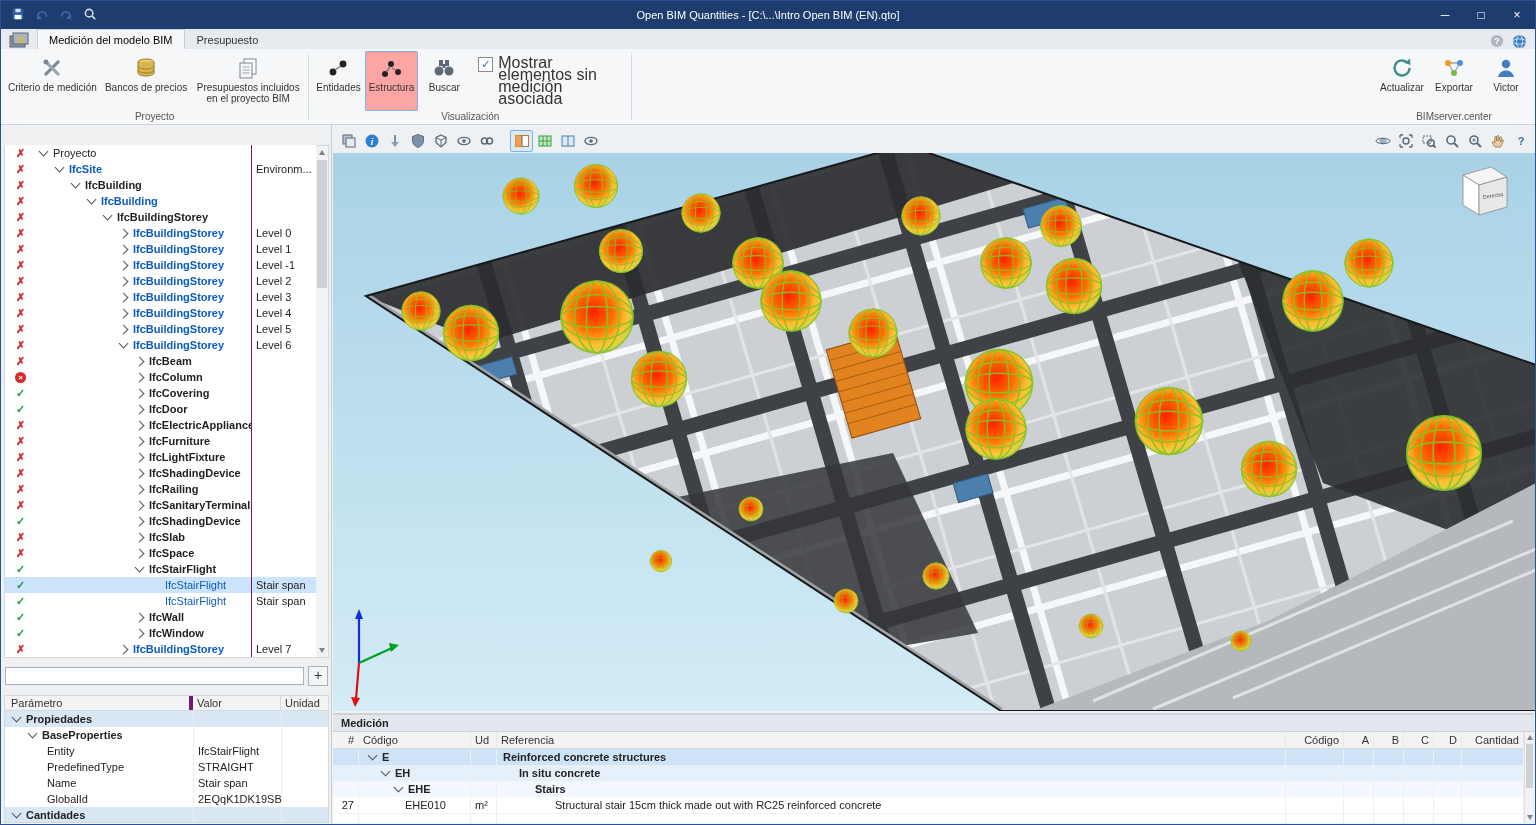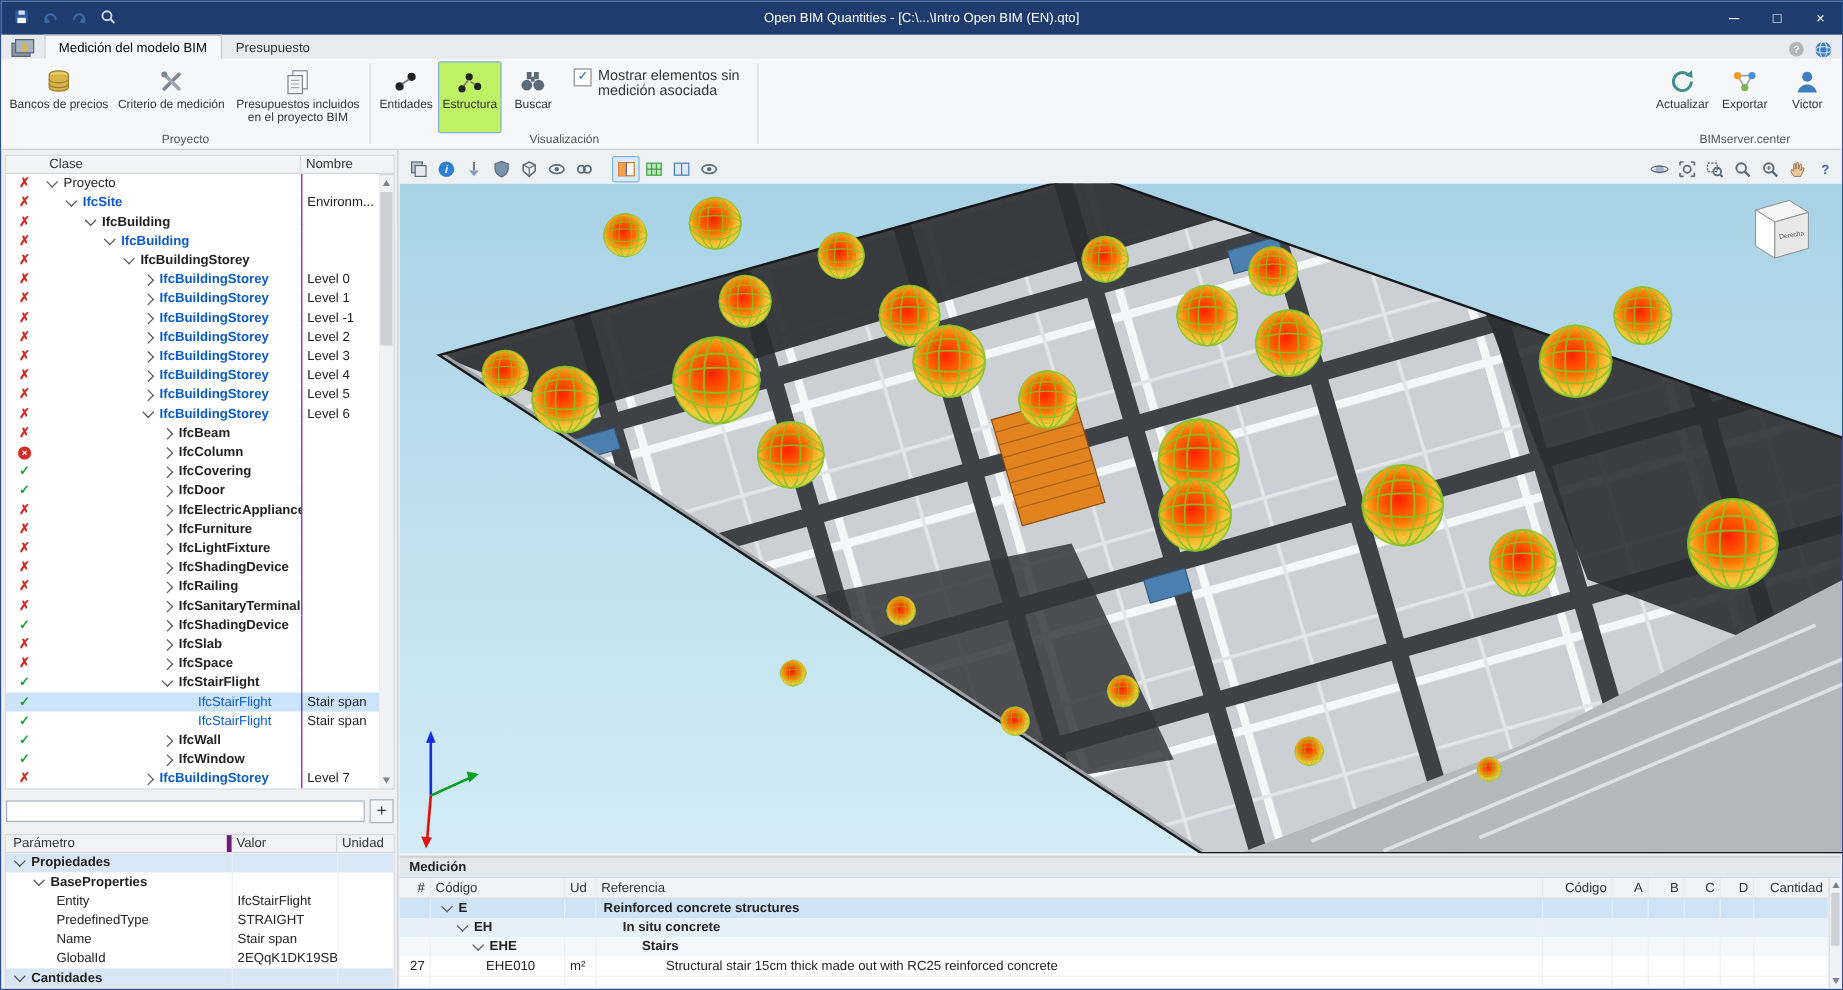--- a/index.html
+++ b/index.html
@@ -23,26 +23,26 @@
   .tabrow-right .ticon{width:16px;height:16px;display:flex;align-items:center;justify-content:center}
 
   
   .ribbonwrap{position:absolute;top:48px;left:0;right:0;height:75px;background:#f6f7f8;border-bottom:1px solid #cfd3d7;display:flex;align-items:stretch}
   .rgroup{display:flex;flex-direction:column}
   .rgroup .btns{flex:1;display:flex;align-items:stretch;padding:2px 3px 0}
   .rgroup .glabel{height:13px;text-align:center;font-size:10px;color:#555;line-height:12px}
   .rsep{width:1px;background:#d9dcdf;margin:4px 0}
   .rgroup.right{margin-left:auto}
   .rbtn{min-width:44px;max-width:106px;display:flex;flex-direction:column;align-items:center;justify-content:flex-start;padding:2px 3px;border:1px solid transparent;border-radius:2px}
-  .rbtn.selected{background:#bef264;border-color:#7fb2e0}
+  .rbtn.selected{background:#fca5a5;border-color:#7fb2e0}
   .rbtn .ric{height:28px;display:flex;align-items:center;justify-content:center}
   .rbtn .rlab{font-size:10px;line-height:11px;text-align:center;color:#333}
   .chkblock{display:flex;align-items:flex-start;padding:6px 8px 0;gap:5px}
   .chk{width:13px;height:13px;background:#fff;border:1px solid #8a8a8a;color:#2a6fb8;font-size:11px;line-height:12px;text-align:center;flex:none}
-  .chklabel{font-size:12px;line-height:12px;color:#333;width:122px}
+  .chklabel{font-size:16px;line-height:12px;color:#333;width:122px}
 
   
   .leftpanel{position:absolute;left:1px;top:124px;width:330px;bottom:1px;background:#eef0f2;border-right:1px solid #c8ccd0;box-sizing:border-box}
   .tree-header{position:absolute;top:4px;left:2px;right:2px;height:16px;display:flex;background:#f2f3f4;border:1px solid #d6d9dc;box-sizing:border-box;color:#333}
   .th-clase{width:246px;padding-left:36px;border-right:1px solid #d6d9dc;line-height:14px;box-sizing:border-box}
   .th-nombre{flex:1;padding-left:4px;line-height:14px}
   .tree-body{position:absolute;top:20px;left:2px;width:313px;height:513px;background:#fff;border:1px solid #d6d9dc;border-top:none;overflow:hidden;box-sizing:border-box}
   .trow{height:16px;display:flex;align-items:center}
   .trow.selected{background:#cbe4fb}
   .tr-clase{width:246px;height:100%;position:relative;display:flex;align-items:center;overflow:hidden;flex:none}
@@ -183,36 +183,36 @@
       </span>
     </div>
   </div>
 
   <div class="ribbonwrap" id="ribbon">
       <div class="rgroup">
       <div class="btns">
           <div class="rbtn">
        <div class="ric">
               <svg width="24" height="24" viewBox="0 0 24 24">
+                <rect x="10.5" y="2" width="3" height="20" rx="1" transform="rotate(45 12 12)" fill="#7b8794"></rect>
+                <rect x="10.5" y="2" width="3" height="20" rx="1" transform="rotate(-45 12 12)" fill="#9aa6b2"></rect>
+                <circle cx="6" cy="6" r="2.5" fill="#7b8794"></circle>
+              </svg>
+            </div>
+       <div class="rlab">Criterio de medición</div>
+     </div>
+          <div class="rbtn">
+       <div class="ric">
+              <svg width="24" height="24" viewBox="0 0 24 24">
                 <ellipse cx="12" cy="6" rx="8" ry="3" fill="#e7cc6a" stroke="#9a7d2e"></ellipse>
                 <path d="M4 6v11c0 1.7 3.6 3 8 3s8-1.3 8-3V6" fill="#d9b44a" stroke="#9a7d2e"></path>
                 <path d="M4 10c0 1.7 3.6 3 8 3s8-1.3 8-3M4 14c0 1.7 3.6 3 8 3s8-1.3 8-3" fill="none" stroke="#9a7d2e"></path>
               </svg>
             </div>
        <div class="rlab">Bancos de precios</div>
-     </div>
-          <div class="rbtn">
-       <div class="ric">
-              <svg width="24" height="24" viewBox="0 0 24 24">
-                <rect x="10.5" y="2" width="3" height="20" rx="1" transform="rotate(45 12 12)" fill="#7b8794"></rect>
-                <rect x="10.5" y="2" width="3" height="20" rx="1" transform="rotate(-45 12 12)" fill="#9aa6b2"></rect>
-                <circle cx="6" cy="6" r="2.5" fill="#7b8794"></circle>
-              </svg>
-            </div>
-       <div class="rlab">Criterio de medición</div>
      </div>
           <div class="rbtn">
        <div class="ric">
               <svg width="24" height="24" viewBox="0 0 24 24">
                 <rect x="8" y="3" width="12" height="15" fill="#fff" stroke="#7a8694"></rect>
                 <rect x="4" y="7" width="12" height="15" fill="#f4f6f8" stroke="#7a8694"></rect>
                 <path d="M6.5 11h7M6.5 14h7M6.5 17h7" stroke="#9aa6b2" fill="none"></path>
               </svg>
             </div>
        <div class="rlab">Presupuestos incluidos en el proyecto BIM</div>
@@ -293,24 +293,20 @@
               </svg>
             </div>
        <div class="rlab">Victor</div>
      </div>
         </div>
       <div class="glabel">BIMserver.center</div>
     </div>
     </div>
 
   <div class="leftpanel">
-    <div class="tree-header">
-      <div class="th-clase">Clase</div>
-      <div class="th-nombre">Nombre</div>
-    </div>
     <div class="tree-body" id="tree-body">
         <div class="trow">
     <div class="tr-clase">
       <span class="tr-status status-x">✗</span>
       <span style="display:inline-block;width:35px;flex:none"></span>
             <span class="chev d"></span>
       <span class="tr-label  ">Proyecto</span>
     </div>
     <div class="tr-nombre"></div>
   </div>

